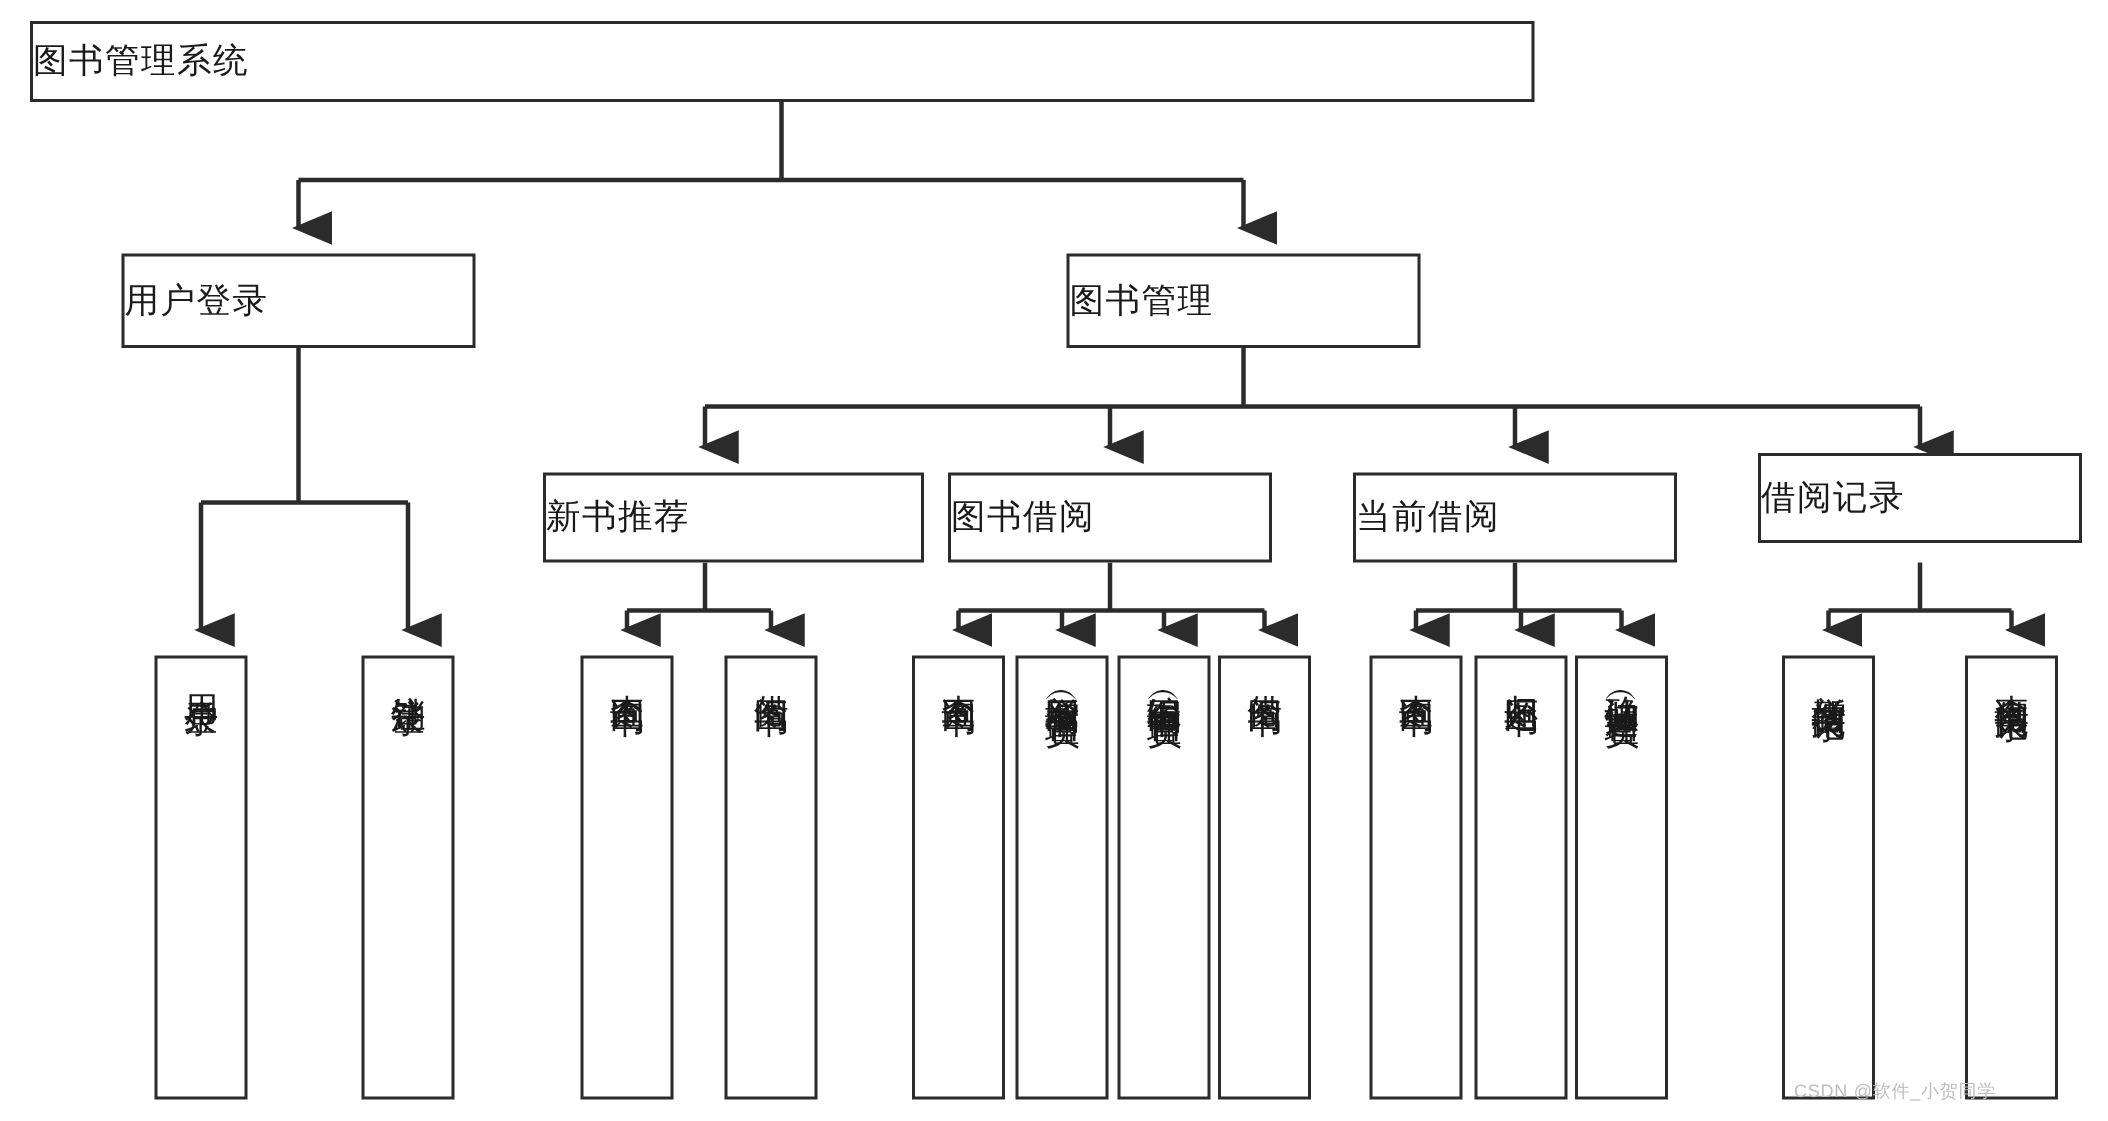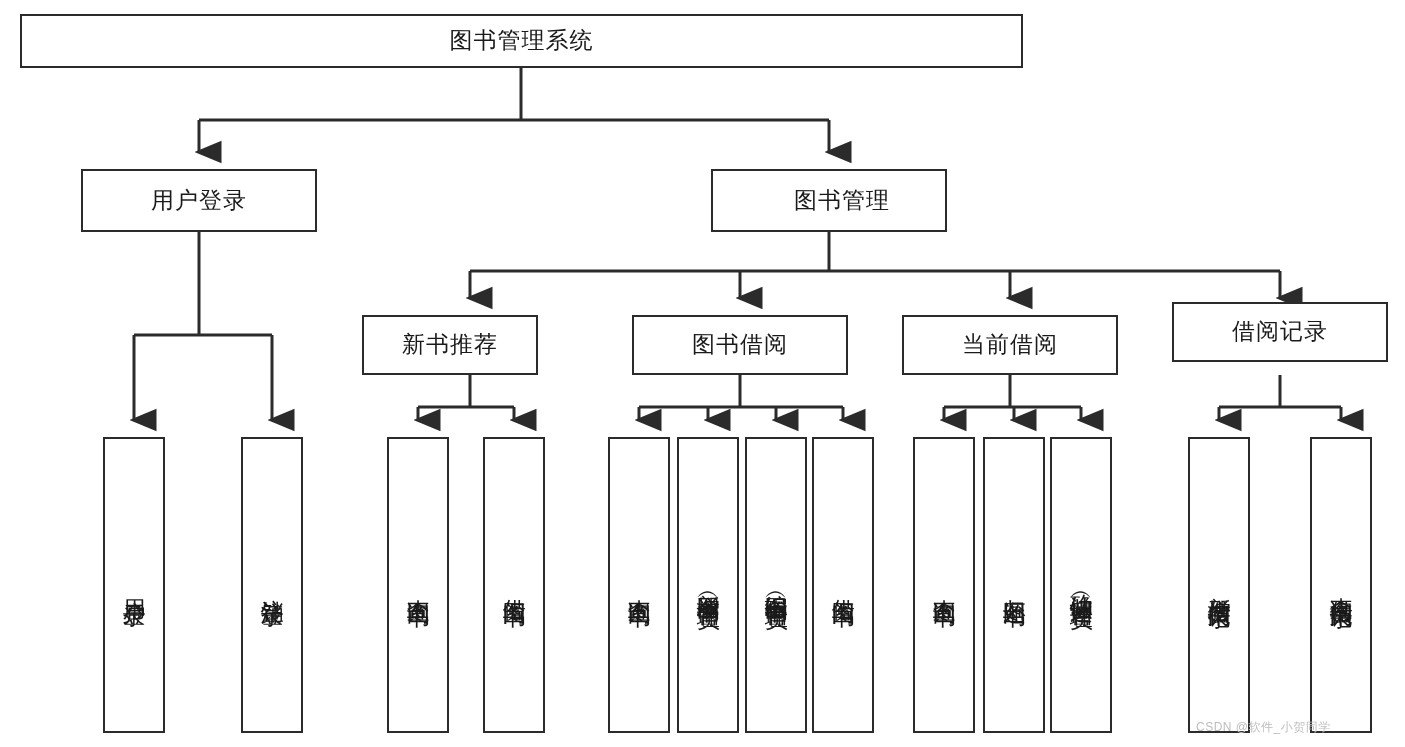--- a/index.html
+++ b/index.html
@@ -25,21 +25,21 @@
     width: 1405px;
     height: 747px;
   }
   .node {
     position: absolute;
     box-sizing: border-box;
     background: #ffffff;
     border: 2px solid #2b2b2b;
     display: flex;
     align-items: center;
-    justify-content: center;
+    justify-content: flex-start;
     color: #1a1a1a;
   }
   .node-h {
     font-size: 23px;
     letter-spacing: 1px;
     line-height: 1.1;
     white-space: nowrap;
   }
   .node-v {
     writing-mode: vertical-rl;
@@ -119,25 +119,25 @@
     </g>
   </svg>
 
   <div class="node node-h" style="left: 20px; top: 14px; width: 1003px; height: 54px;">
     <span>图书管理系统</span>
   </div>
 
   <div class="node node-h" style="left: 81px; top: 169px; width: 236px; height: 63px;">
     <span>用户登录</span>
   </div>
-  <div class="node node-h" style="left: 711px; top: 169px; width: 236px; height: 63px; padding-left: 26px;">
+  <div class="node node-h" style="left: 711px; top: 169px; width: 236px; height: 63px;">
     <span>图书管理</span>
   </div>
 
-  <div class="node node-h" style="left: 362px; top: 315px; width: 176px; height: 60px;">
+  <div class="node node-h" style="left: 362px; top: 315px; width: 254px; height: 60px;">
     <span>新书推荐</span>
   </div>
   <div class="node node-h" style="left: 902px; top: 315px; width: 216px; height: 60px;">
     <span>当前借阅</span>
   </div>
   <div class="node node-h" style="left: 632px; top: 315px; width: 216px; height: 60px;">
     <span>图书借阅</span>
   </div>
   <div class="node node-h" style="left: 1172px; top: 302px; width: 216px; height: 60px;">
     <span>借阅记录</span>

